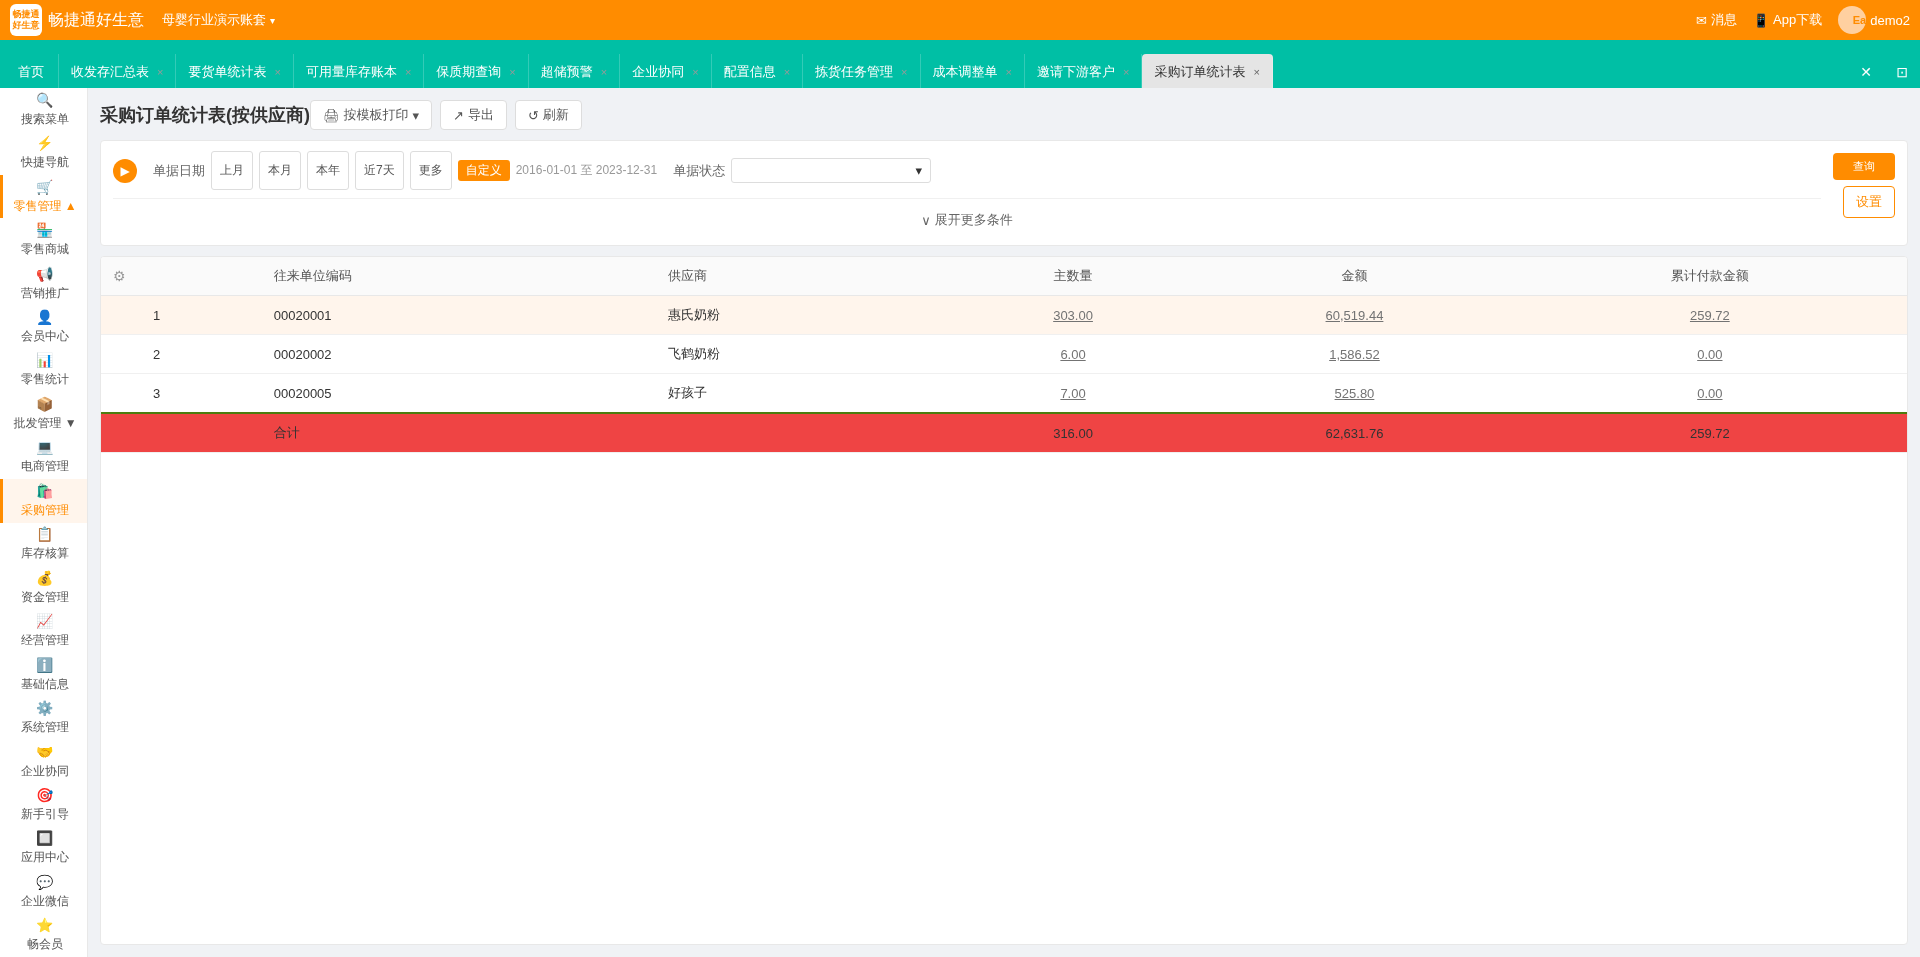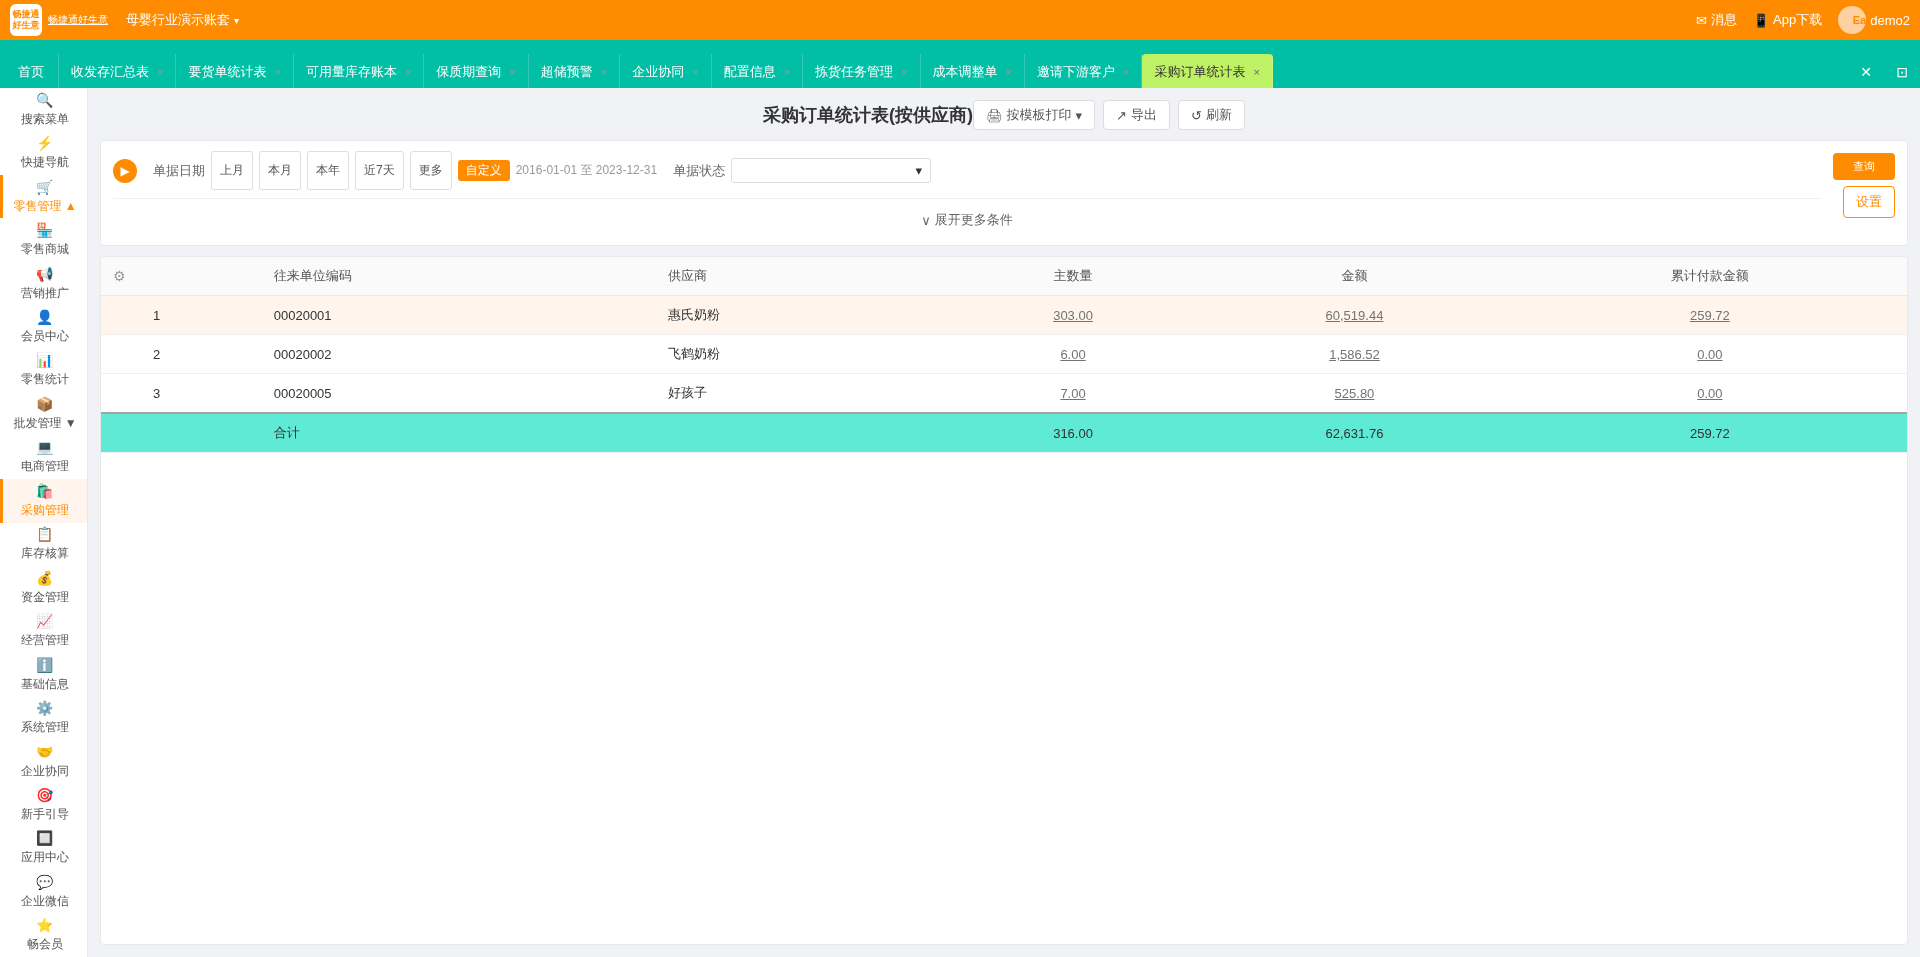--- a/index.html
+++ b/index.html
@@ -3,49 +3,49 @@
   <meta charset="utf-8">
   <style>
     * { box-sizing: border-box; margin: 0; padding: 0; }
     body { font-family: "Microsoft YaHei", "PingFang SC", sans-serif; font-size: 13px; background: #f5f5f5; display: flex; flex-direction: column; height: 957px; overflow: hidden; }
 
     
     .top-bar { height: 40px; background: #ff8c00; display: flex; align-items: center; padding: 0 10px; gap: 8px; flex-shrink: 0; }
     .logo-area { display: flex; align-items: center; gap: 6px; min-width: 80px; }
     .logo-icon { width: 32px; height: 32px; background: #fff; border-radius: 6px; display: flex; align-items: center; justify-content: center; }
     .logo-icon span { color: #ff8c00; font-size: 10px; font-weight: bold; line-height: 1.1; text-align: center; }
-    .logo-text { color: #fff; font-size: 10px; text-decoration: underline; }
+    .logo-text { color: #fff; font-size: 16px; }
     .workspace-selector { display: flex; align-items: center; gap: 4px; color: #fff; font-size: 13px; cursor: pointer; margin-left: 10px; flex: 1; }
     .workspace-selector .chevron { font-size: 10px; }
     .top-right { display: flex; align-items: center; gap: 16px; margin-left: auto; }
     .top-right-item { color: #fff; font-size: 13px; display: flex; align-items: center; gap: 4px; cursor: pointer; }
     .user-avatar { width: 28px; height: 28px; border-radius: 50%; background: #ffd0a0; display: flex; align-items: center; justify-content: flex-end; font-size: 11px; color: #ff8c00; font-weight: bold; }
 
     
     .nav-tabs { height: 48px; background: #00bfa5; display: flex; align-items: center; padding: 16px 0 0 4px; flex-shrink: 0; overflow: hidden; }
     .nav-tab { height: 36px; padding: 0 12px; display: flex; align-items: center; gap: 4px; font-size: 13px; color: #fff; cursor: pointer; white-space: nowrap; border-right: 1px solid rgba(255,255,255,0.2); flex-shrink: 0; }
-    .nav-tab.active { background: #bef264; color: #333; border-radius: 4px 4px 0 0; }
+    .nav-tab.active { background: #e5e5e5; color: #333; border-radius: 4px 4px 0 0; }
     .nav-tab .close-icon { font-size: 11px; color: #999; margin-left: 4px; }
     .nav-tab.active .close-icon { color: #666; }
     .nav-tab-home { padding: 0 14px; font-weight: 500; }
     .nav-right-icons { margin-left: auto; display: flex; align-items: center; gap: 0; }
     .nav-icon-btn { width: 36px; height: 36px; display: flex; align-items: center; justify-content: center; color: #fff; cursor: pointer; font-size: 14px; }
 
     
     .content-area { display: flex; flex: 1; overflow: hidden; }
 
     
     .sidebar { width: 88px; background: #fff; border-right: 1px solid #e8e8e8; display: flex; flex-direction: column; flex-shrink: 0; overflow-y: auto; }
     .sidebar-item { height: 50px; display: flex; align-items: center; justify-content: center; flex-direction: column; gap: 3px; cursor: pointer; color: #555; font-size: 12px; border-left: 3px solid transparent; }
     .sidebar-item.active { background: #fff5ec; color: #ff8c00; border-left-color: #ff8c00; }
     .sidebar-item .sidebar-icon { font-size: 14px; }
 
     
     .main-page { flex: 1; display: flex; flex-direction: column; overflow: hidden; padding: 12px; background: #f0f2f5; }
-    .page-header { display: flex; align-items: center; justify-content: center; margin-bottom: 10px; }
+    .page-header { display: flex; align-items: center; justify-content: flex-start; margin-bottom: 10px; }
     .page-title { font-size: 18px; font-weight: 600; color: #333; }
     .page-actions { display: flex; align-items: center; gap: 8px; }
     .btn-print { background: #fff; border: 1px solid #ddd; padding: 5px 12px; border-radius: 4px; cursor: pointer; font-size: 13px; color: #555; display: flex; align-items: center; gap: 4px; }
     .btn-export { background: #fff; border: 1px solid #ddd; padding: 5px 12px; border-radius: 4px; cursor: pointer; font-size: 13px; color: #555; display: flex; align-items: center; gap: 4px; }
     .btn-refresh { background: #fff; border: 1px solid #ddd; padding: 5px 12px; border-radius: 4px; cursor: pointer; font-size: 13px; color: #555; display: flex; align-items: center; gap: 4px; }
 
     
     .filter-area { background: #fff; border: 1px solid #e8e8e8; border-radius: 4px; padding: 10px 12px; margin-bottom: 10px; }
     .filter-row { display: flex; align-items: center; gap: 16px; flex-wrap: wrap; }
     .filter-toggle { width: 24px; height: 24px; background: #ff8c00; border-radius: 50%; display: flex; align-items: center; justify-content: center; color: #fff; cursor: pointer; font-size: 12px; flex-shrink: 0; }
@@ -67,21 +67,21 @@
     .data-table { width: 100%; border-collapse: collapse; }
     .data-table th { background: #fafafa; padding: 10px 12px; text-align: left; font-weight: 500; color: #555; font-size: 13px; border-bottom: 1px solid #e8e8e8; }
     .data-table th.center, .data-table td.center { text-align: center; }
     .data-table td { padding: 10px 12px; font-size: 13px; color: #333; border-bottom: 1px solid #f0f0f0; }
     .data-table tr.highlighted { background: #fff5ec; }
     .data-table td.link-value { color: #737373; text-decoration: underline; cursor: pointer; }
     .settings-col { width: 40px; text-align: center; }
     .settings-col-icon { color: #999; cursor: pointer; font-size: 14px; }
     
     
-    .table-footer { background: #5eead4; border-top: 2px solid #a3a3a3; }
+    .table-footer { background: #ef4444; border-top: 2px solid #4d7c0f; }
     .table-footer td { padding: 10px 12px; font-size: 13px; font-weight: 500; color: #333; }
 
     .table-scroll { overflow-y: auto; flex: 1; }
 
     .expand-row { border-top: 1px solid #f0f0f0; padding: 6px 0; }
   </style>
 </head>
 <body>
 
 <div class="top-bar">

